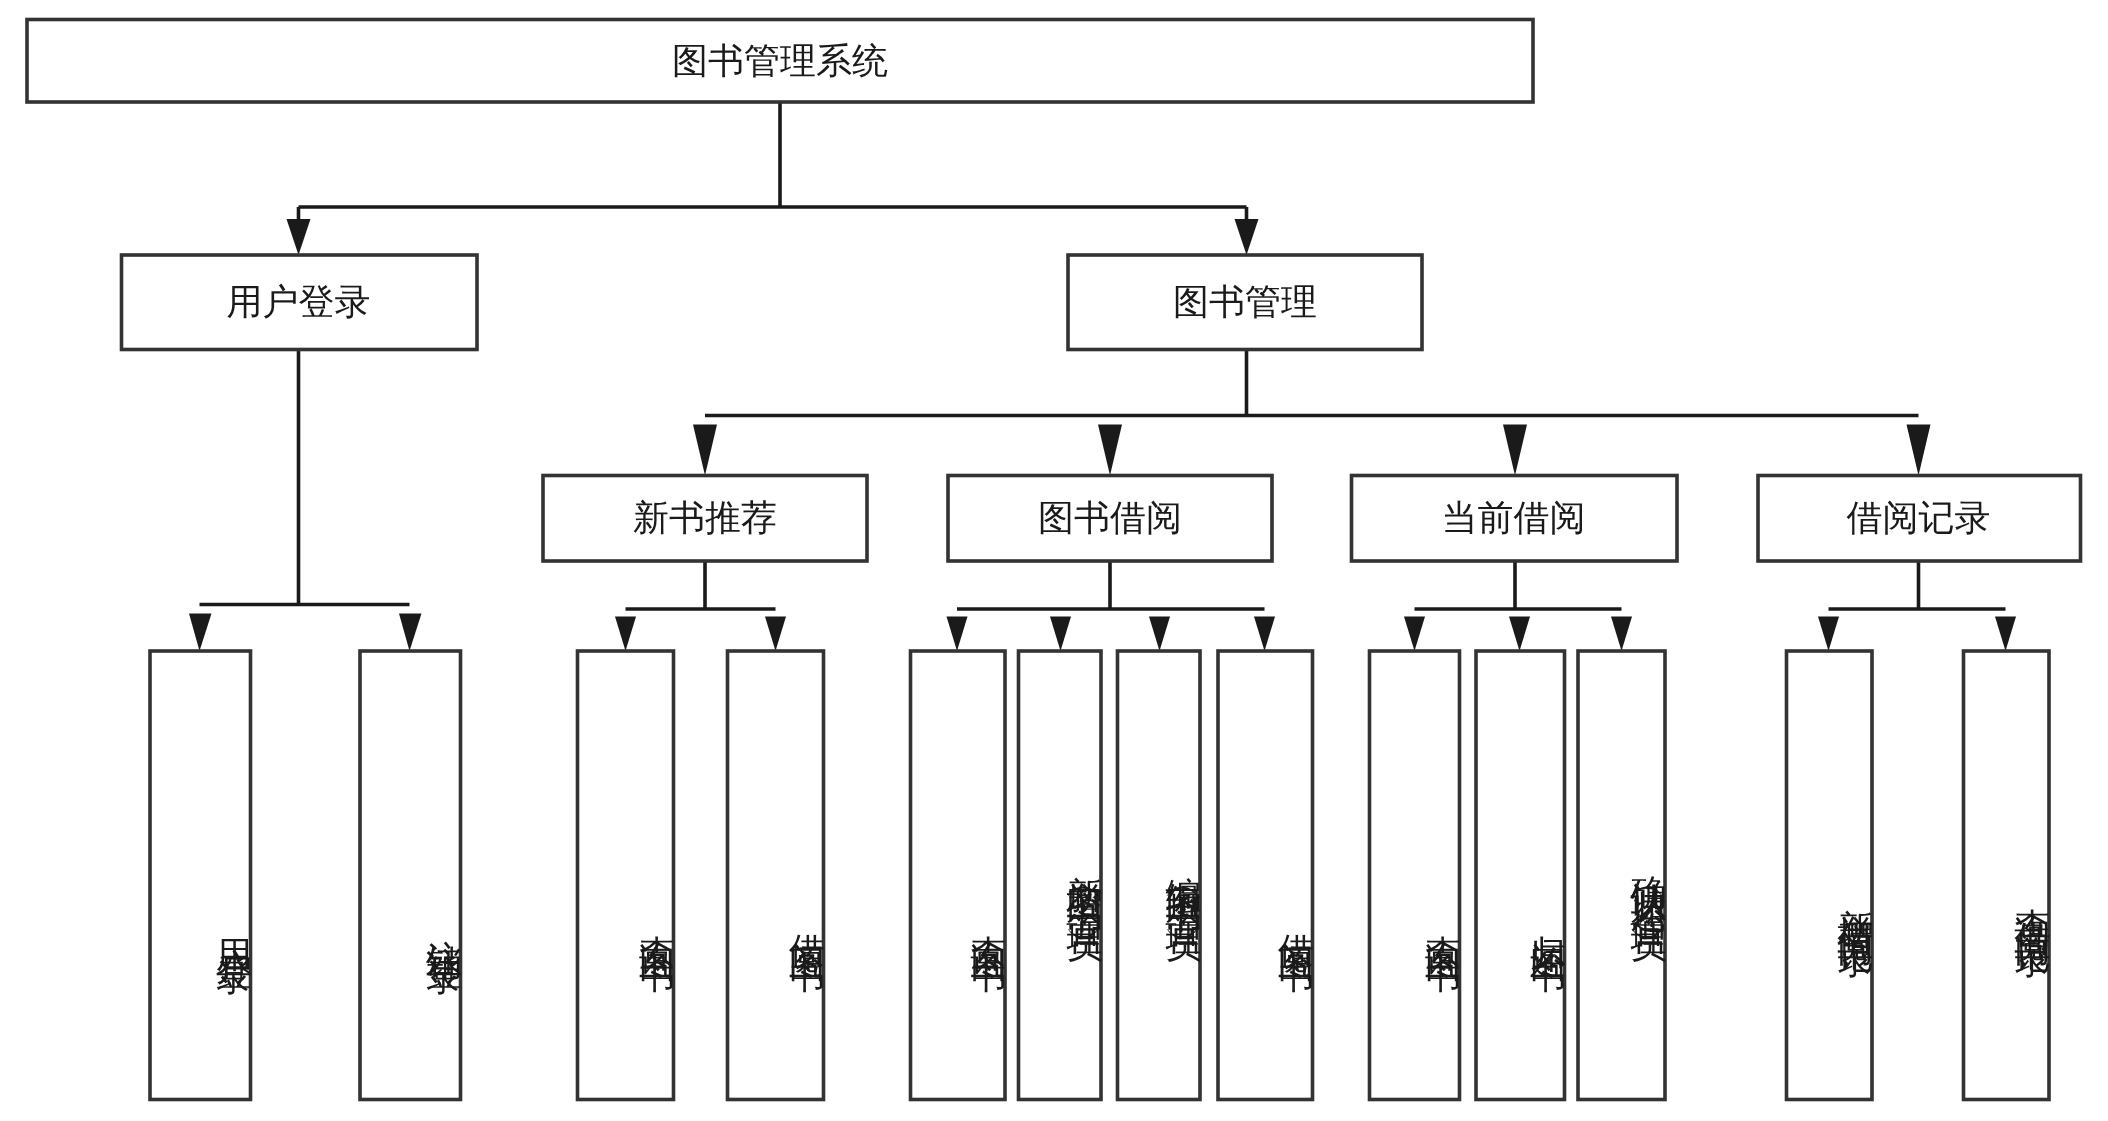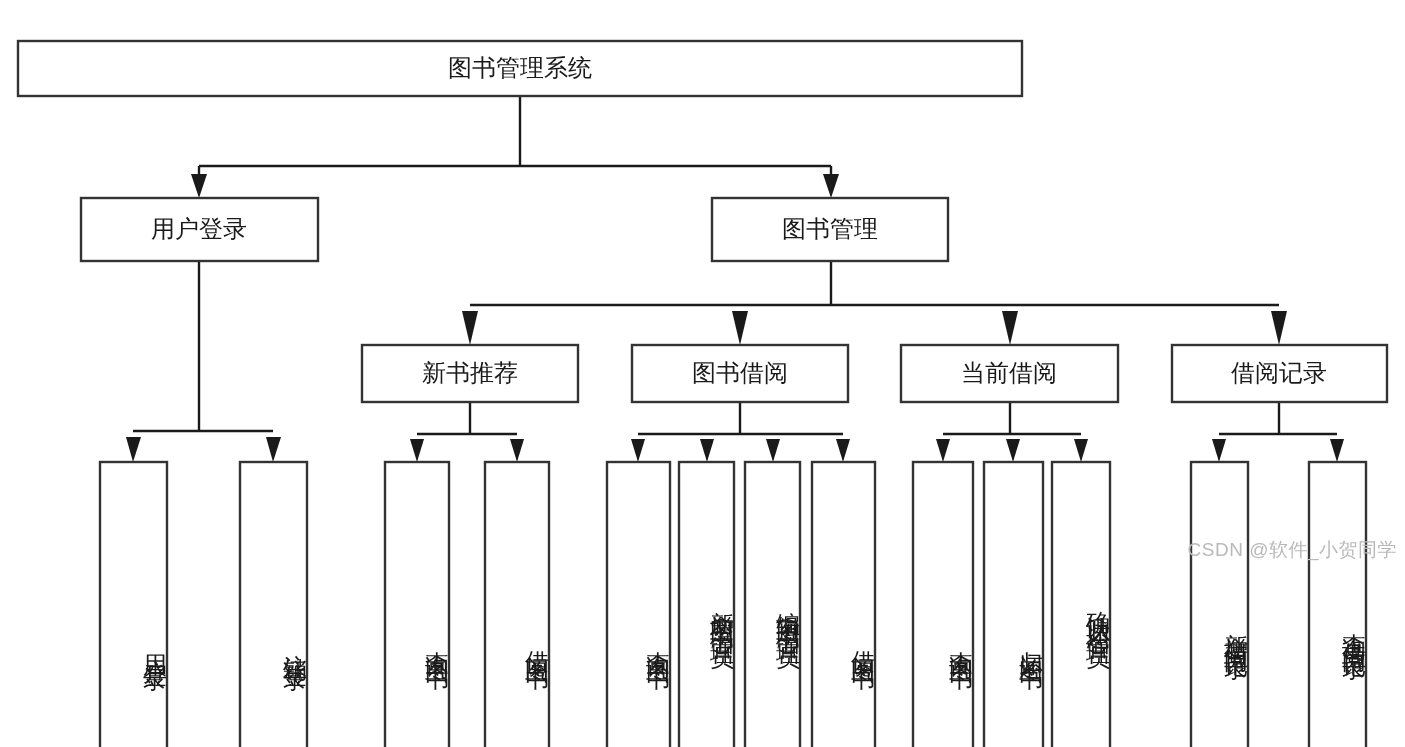--- a/index.html
+++ b/index.html
@@ -11,21 +11,20 @@
     width: 1405px;
     height: 747px;
     font-family: "Liberation Sans", "DejaVu Sans", sans-serif;
     overflow: hidden;
     position: relative;
   }
   #diagram-root {
     position: relative;
     width: 1405px;
     height: 541px;
-    margin-top: 28px;
   }
   svg.diagram-canvas {
     position: absolute;
     top: 0;
     left: 0;
     width: 1405px;
     height: 747px;
     display: block;
   }
   .node-box {
@@ -173,14 +172,13 @@
   <div class="vtext-wrap" style="left:607px; top:495px; width:63px; height:238px;">查询图书</div>
   <div class="vtext-wrap" style="left:679px; top:440px; width:55px; height:293px;">新增图书（管理员）</div>
   <div class="vtext-wrap" style="left:745px; top:440px; width:55px; height:293px;">编辑图书（管理员）</div>
   <div class="vtext-wrap" style="left:812px; top:495px; width:63px; height:238px;">借阅图书</div>
   <div class="vtext-wrap" style="left:913px; top:495px; width:60px; height:238px;">查询图书</div>
   <div class="vtext-wrap" style="left:984px; top:495px; width:59px; height:238px;">归还图书</div>
   <div class="vtext-wrap" style="left:1052px; top:440px; width:58px; height:293px;">确认归还（管理员）</div>
   <div class="vtext-wrap" style="left:1191px; top:468px; width:57px; height:265px;">新增借阅记录</div>
   <div class="vtext-wrap" style="left:1309px; top:468px; width:57px; height:265px;">查询借阅记录</div>
 
-  <div class="watermark">CSDN @软件_小贺同学</div>
 </div>
 
 </body></html>

